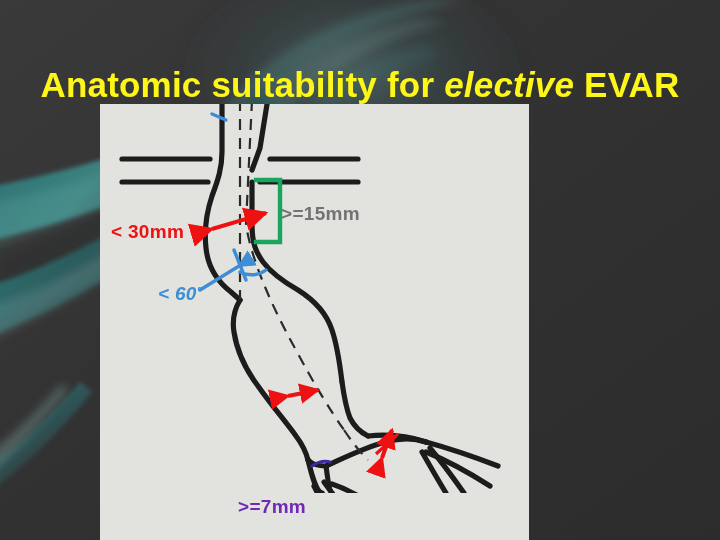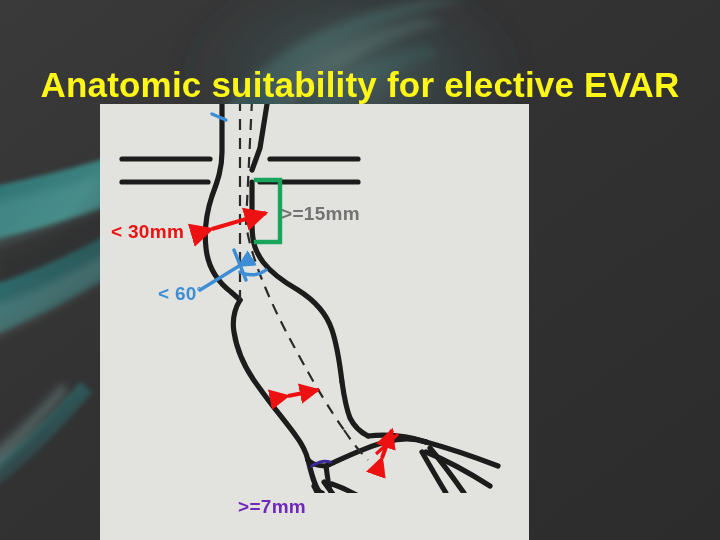--- a/index.html
+++ b/index.html
@@ -30,20 +30,21 @@
     width: 720px;
     text-align: center;
     color: #fdf616;
     font-size: 35px;
     line-height: 42px;
     letter-spacing: 0.2px;
     white-space: nowrap;
     font-family: "Liberation Sans", sans-serif;
   }
   #slide-title .em {
+    font-style: italic;
     font-weight: bold;
   }
   
   #diagram-panel {
     position: absolute;
     left: 100px;
     top: 104px;
     width: 429px;
     height: 469px;
     background: #e2e3df;
@@ -74,20 +75,21 @@
     font-size: 19px;
     color: #737373;
     letter-spacing: 0.3px;
   }
   #label-neck-angle {
     left: 58px;
     top: 179px;
     font-size: 19px;
     color: #3d8ed4;
     letter-spacing: 0.3px;
+    font-style: italic;
   }
   #label-neck-angle .deg {
     font-size: 12px;
     vertical-align: 4px;
   }
   #label-iliac-diameter {
     left: 138px;
     top: 348px;
     font-size: 19px;
     color: #7028b8;

